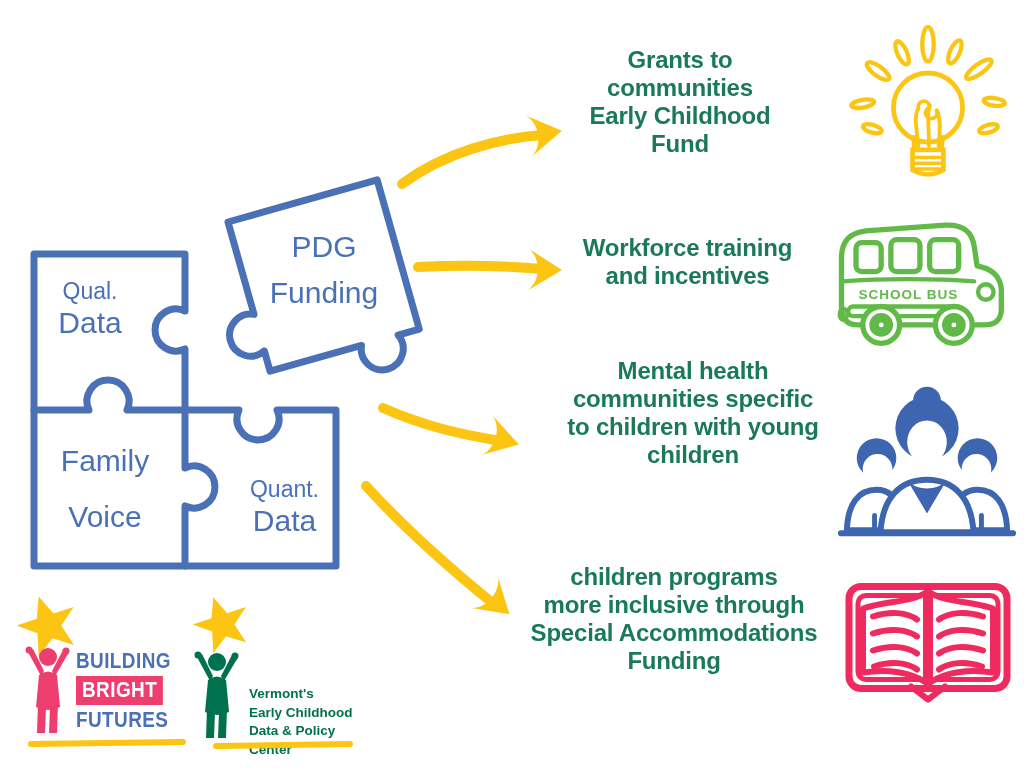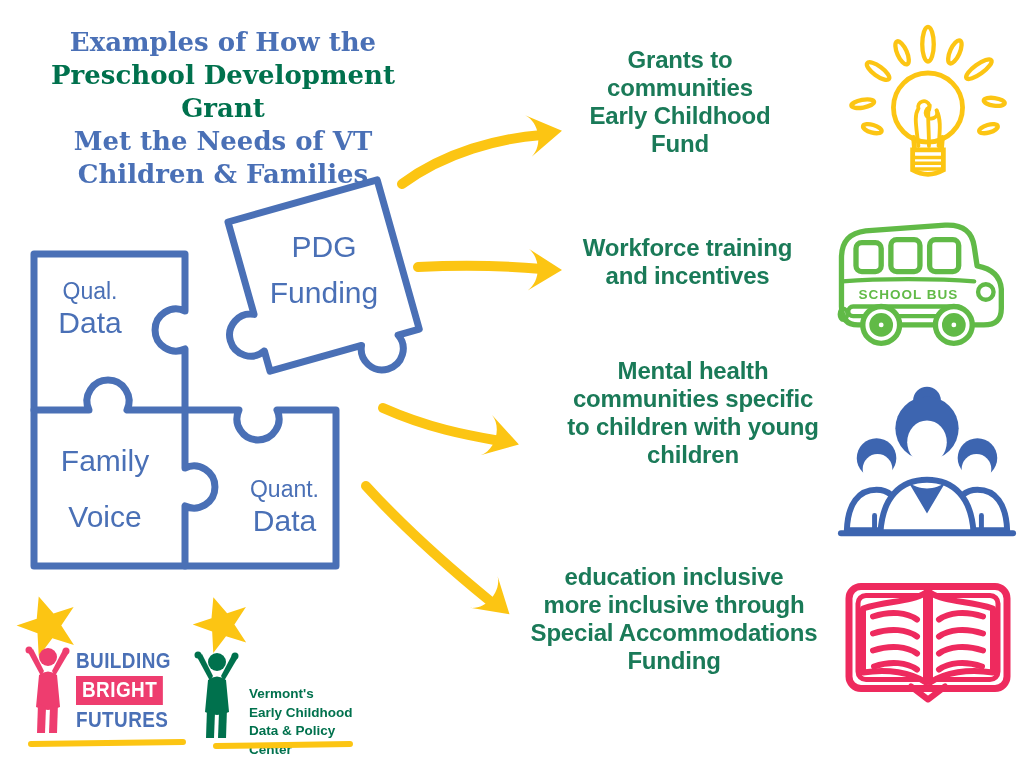--- a/index.html
+++ b/index.html
@@ -32,26 +32,20 @@
   .vecd-text{position:absolute;left:64px;top:100px;color:var(--green-dark);
       font-weight:bold;font-size:13.5px;line-height:18.5px;white-space:nowrap;}
   .brush{position:absolute;height:6px;background:var(--yellow);border-radius:3px;transform:rotate(-0.8deg);}
   svg{display:block;}
 </style>
 </head>
 <body>
 
 <div id="stage">
 
-  <div id="title" class="abs">
-    <div class="t-blue">Examples of How the</div>
-    <div class="t-green">Preschool Development Grant</div>
-    <div class="t-blue">Met the Needs of VT</div>
-    <div class="t-blue">Children &amp; Families</div>
-  </div>
 
   <svg class="abs" style="left:10px;top:170px" width="430" height="410" viewBox="0 0 430 410">
     <g stroke="#4a70b6" stroke-width="7" stroke-linejoin="round" stroke-linecap="round">
 
       <path fill="#ffffff" d="M 24 84 H 175 V 141 A 21 21 0 1 0 175 179 V 240 L 229 240 A 21 21 0 1 0 267 240 L 326 240 V 396 H 24 Z"></path>
 
       <path fill="none" d="M 24 240 H 79 A 21 21 0 1 1 117 240 H 175"></path>
 
       <path fill="none" d="M 175 240 V 298 A 21 21 0 1 1 175 336 V 396"></path>
 
@@ -101,21 +95,21 @@
     <div>Workforce training</div>
     <div>and incentives</div>
   </div>
   <div class="outcome" style="left:543px;top:357px;width:300px">
     <div>Mental health</div>
     <div>communities specific</div>
     <div>to children with young</div>
     <div>children</div>
   </div>
   <div class="outcome" style="left:518px;top:563px;width:312px">
-    <div>education inclusive</div>
+    <div>children programs</div>
     <div>more inclusive through</div>
     <div>Special Accommodations</div>
     <div>Funding</div>
   </div>
 
   <svg class="abs" style="left:832px;top:22px" width="192" height="175" viewBox="0 0 200 180">
     <g stroke="#fcc513" fill="none" stroke-width="5" stroke-linecap="round">
       <circle cx="100" cy="88" r="36"></circle>
       <path d="M 85 119 L 86 132 M 115 119 L 114 132"></path>
       <path d="M 84 132 H 116 V 153 Q 100 162 84 153 Z"></path>

